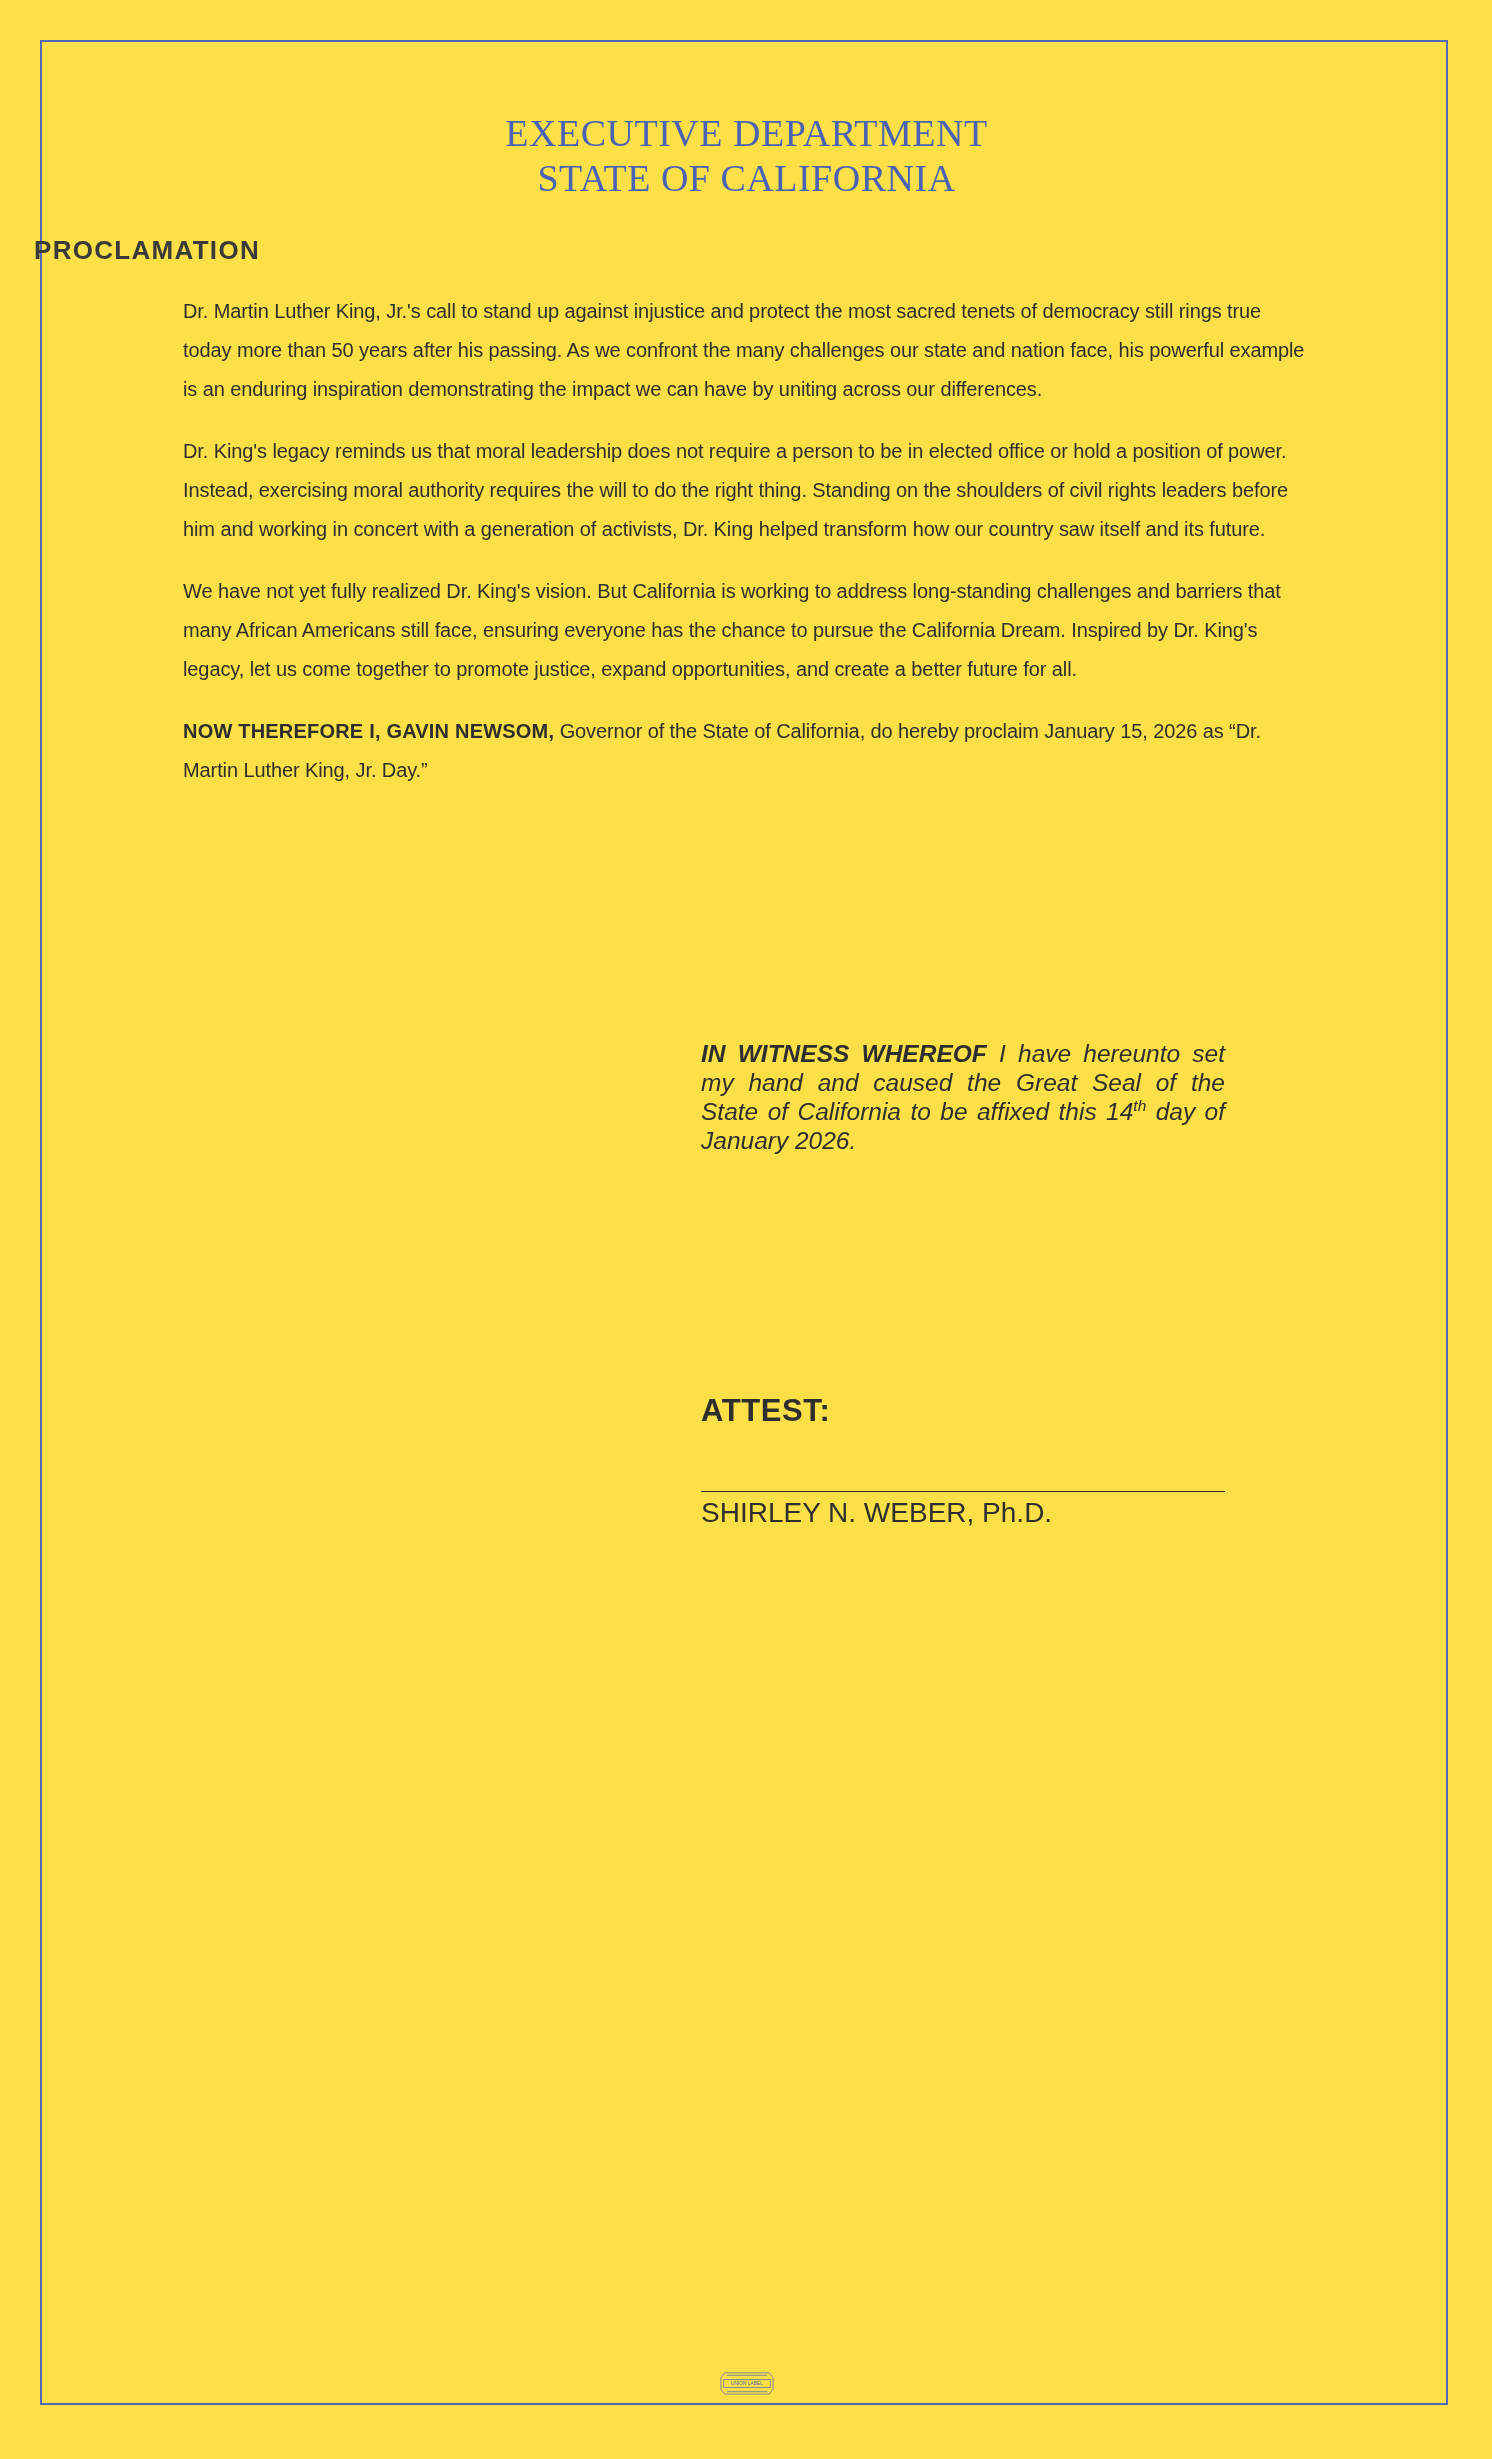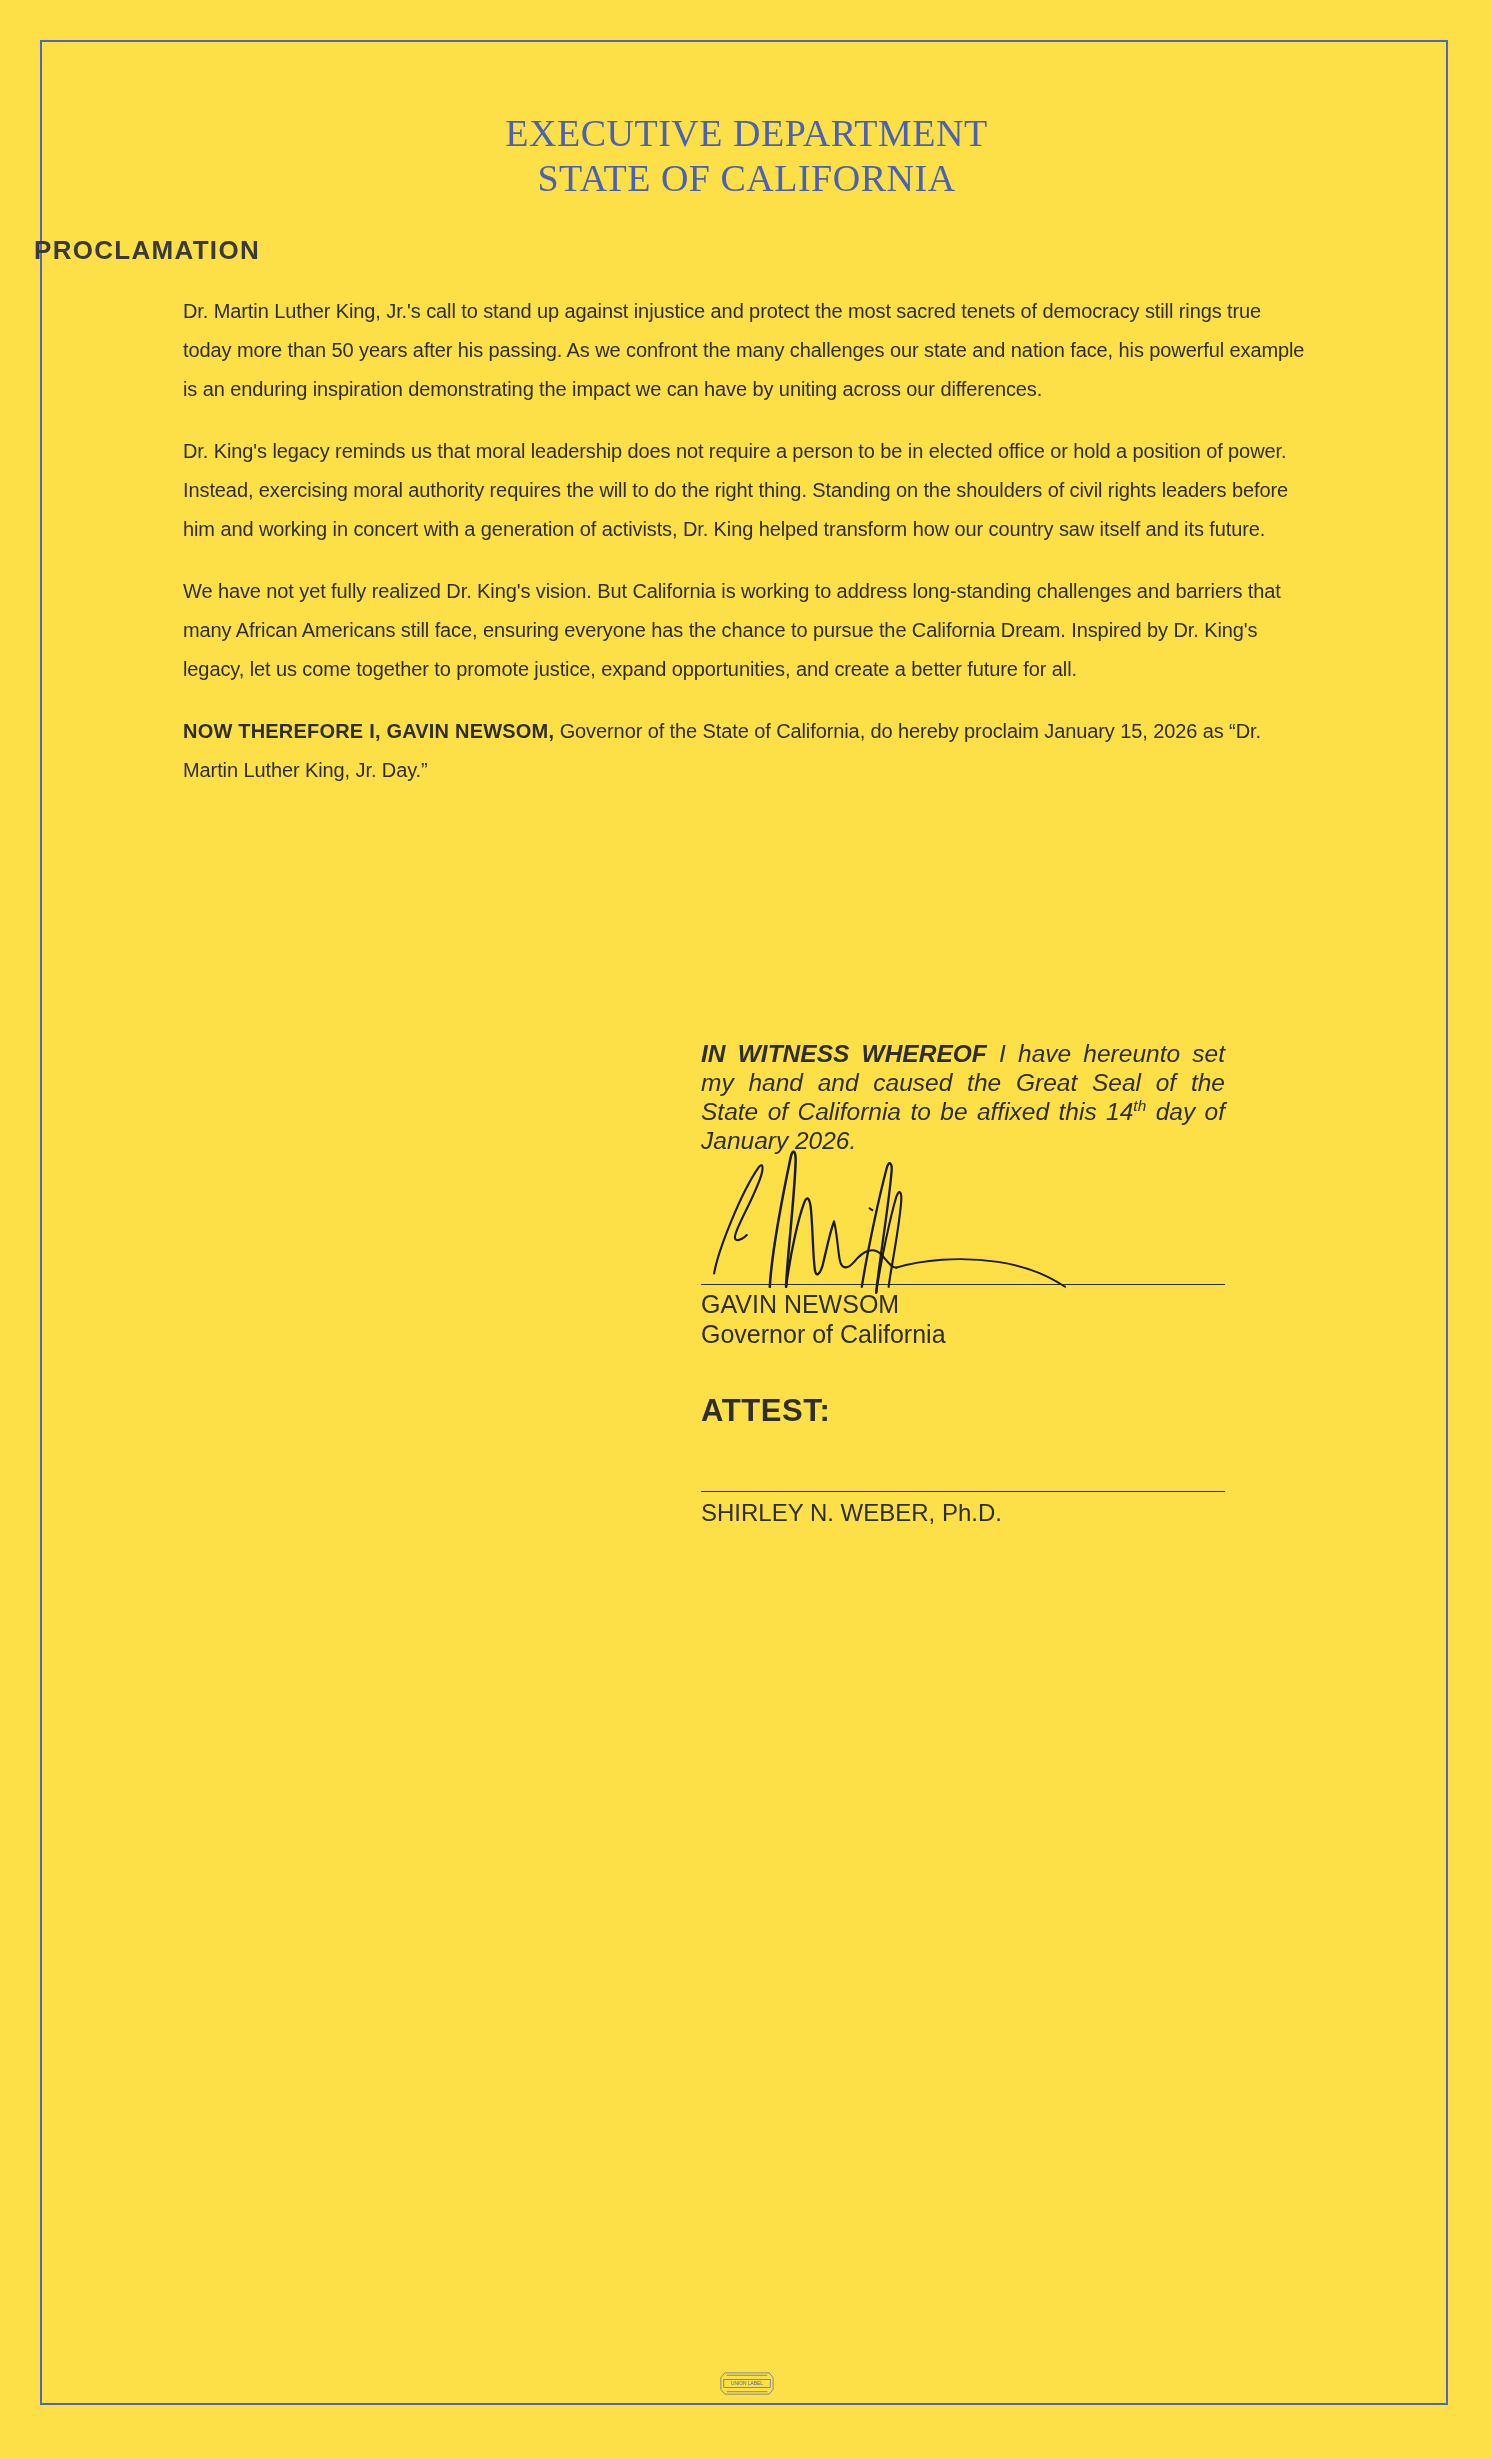--- a/index.html
+++ b/index.html
@@ -158,21 +158,21 @@
     top: 1491px;
     width: 524px;
   }
   .attest-rule {
     width: 524px;
     height: 0;
     border-top: 1.5px solid #2e2e2e;
   }
   .attest-name {
     margin-top: 5.8px;
-    font-size: 24px;
+    font-size: 28px;
     line-height: 30px;
     color: #2e2e2e;
     white-space: nowrap;
   }
   .attest-role {
     font-size: 25px;
     line-height: 30px;
     color: #2e2e2e;
     white-space: nowrap;
   }
@@ -204,37 +204,20 @@
     <p class="para">Dr. Martin Luther King, Jr.'s call to stand up against injustice and protect the most sacred tenets of democracy still rings true today more than 50 years after his passing. As we confront the many challenges our state and nation face, his powerful example is an enduring inspiration demonstrating the impact we can have by uniting across our differences.</p>
     <p class="para">Dr. King's legacy reminds us that moral leadership does not require a person to be in elected office or hold a position of power. Instead, exercising moral authority requires the will to do the right thing. Standing on the shoulders of civil rights leaders before him and working in concert with a generation of activists, Dr. King helped transform how our country saw itself and its future.</p>
     <p class="para">We have not yet fully realized Dr. King's vision. But California is working to address long-standing challenges and barriers that many African Americans still face, ensuring everyone has the chance to pursue the California Dream. Inspired by Dr. King's legacy, let us come together to promote justice, expand opportunities, and create a better future for all.</p>
     <p class="para"><b>NOW THEREFORE I, GAVIN NEWSOM,</b><span> Governor of the State of California, do hereby proclaim January 15, 2026 as “Dr. Martin Luther King, Jr. Day.”</span></p>
   </div>
 
   <div class="witness-col">
     <p class="witness-text"><b>IN WITNESS WHEREOF</b><span> I have hereunto set my hand and caused the Great Seal of the State of California to be affixed this 14</span><span class="sup">th</span><span> day of January 2026.</span></p>
   </div>
 
-  <div class="sig-block">
-    <svg class="sig-svg" viewBox="0 0 420 170">
-      <g fill="none" stroke="#1a1a1a" stroke-linecap="round" stroke-linejoin="round">
-        <path d="M24 136 C 28 112, 52 52, 70 26 C 74 20, 76 24, 73 34 C 66 56, 48 86, 46 96 C 44 104, 52 102, 58 96" stroke-width="2.2"></path>
-        <path d="M82 150 C 84 116, 96 52, 104 14 C 106 6, 109 8, 109 18 C 108 56, 100 120, 99 150" stroke-width="2.6"></path>
-        <path d="M99 150 C 104 112, 112 78, 118 62 C 121 54, 124 58, 125 70 C 127 92, 127 118, 129 132 C 130 140, 134 138, 137 128 C 141 112, 145 92, 149 82" stroke-width="2.4"></path>
-        <path d="M149 82 C 152 92, 153 112, 155 122 C 157 132, 163 132, 170 124 C 180 112, 190 108, 198 116 C 204 122, 208 130, 214 130" stroke-width="2.2"></path>
-        <path d="M178 150 C 184 112, 196 56, 204 26 C 206 18, 210 20, 209 30 C 206 66, 196 124, 193 156" stroke-width="2.4"></path>
-        <path d="M193 156 C 198 122, 208 76, 214 56 C 217 48, 220 50, 219 62 C 216 96, 208 132, 206 150" stroke-width="2.2"></path>
-        <path d="M214 130 C 240 122, 280 118, 320 124 C 348 128, 372 138, 390 150" stroke-width="2.0"></path>
-        <path d="M186 68 l 3 2" stroke-width="2.0"></path>
-      </g>
-    </svg>
-    <div class="sig-rule"></div>
-    <div class="sig-name">GAVIN NEWSOM</div>
-    <div class="sig-role">Governor of California</div>
-  </div>
 
   <div class="attest-label">ATTEST:</div>
   <div class="attest-block">
     <div class="attest-rule"></div>
     <div class="attest-name">SHIRLEY N. WEBER, Ph.D.</div>
   </div>
 
   <svg class="union-label" viewBox="0 0 120 60">
     <g stroke="#4a62b4" fill="none" stroke-width="1.4">
       <path d="M6 18 L14 8 L106 8 L114 18 L114 42 L106 52 L14 52 L6 42 Z"></path>

